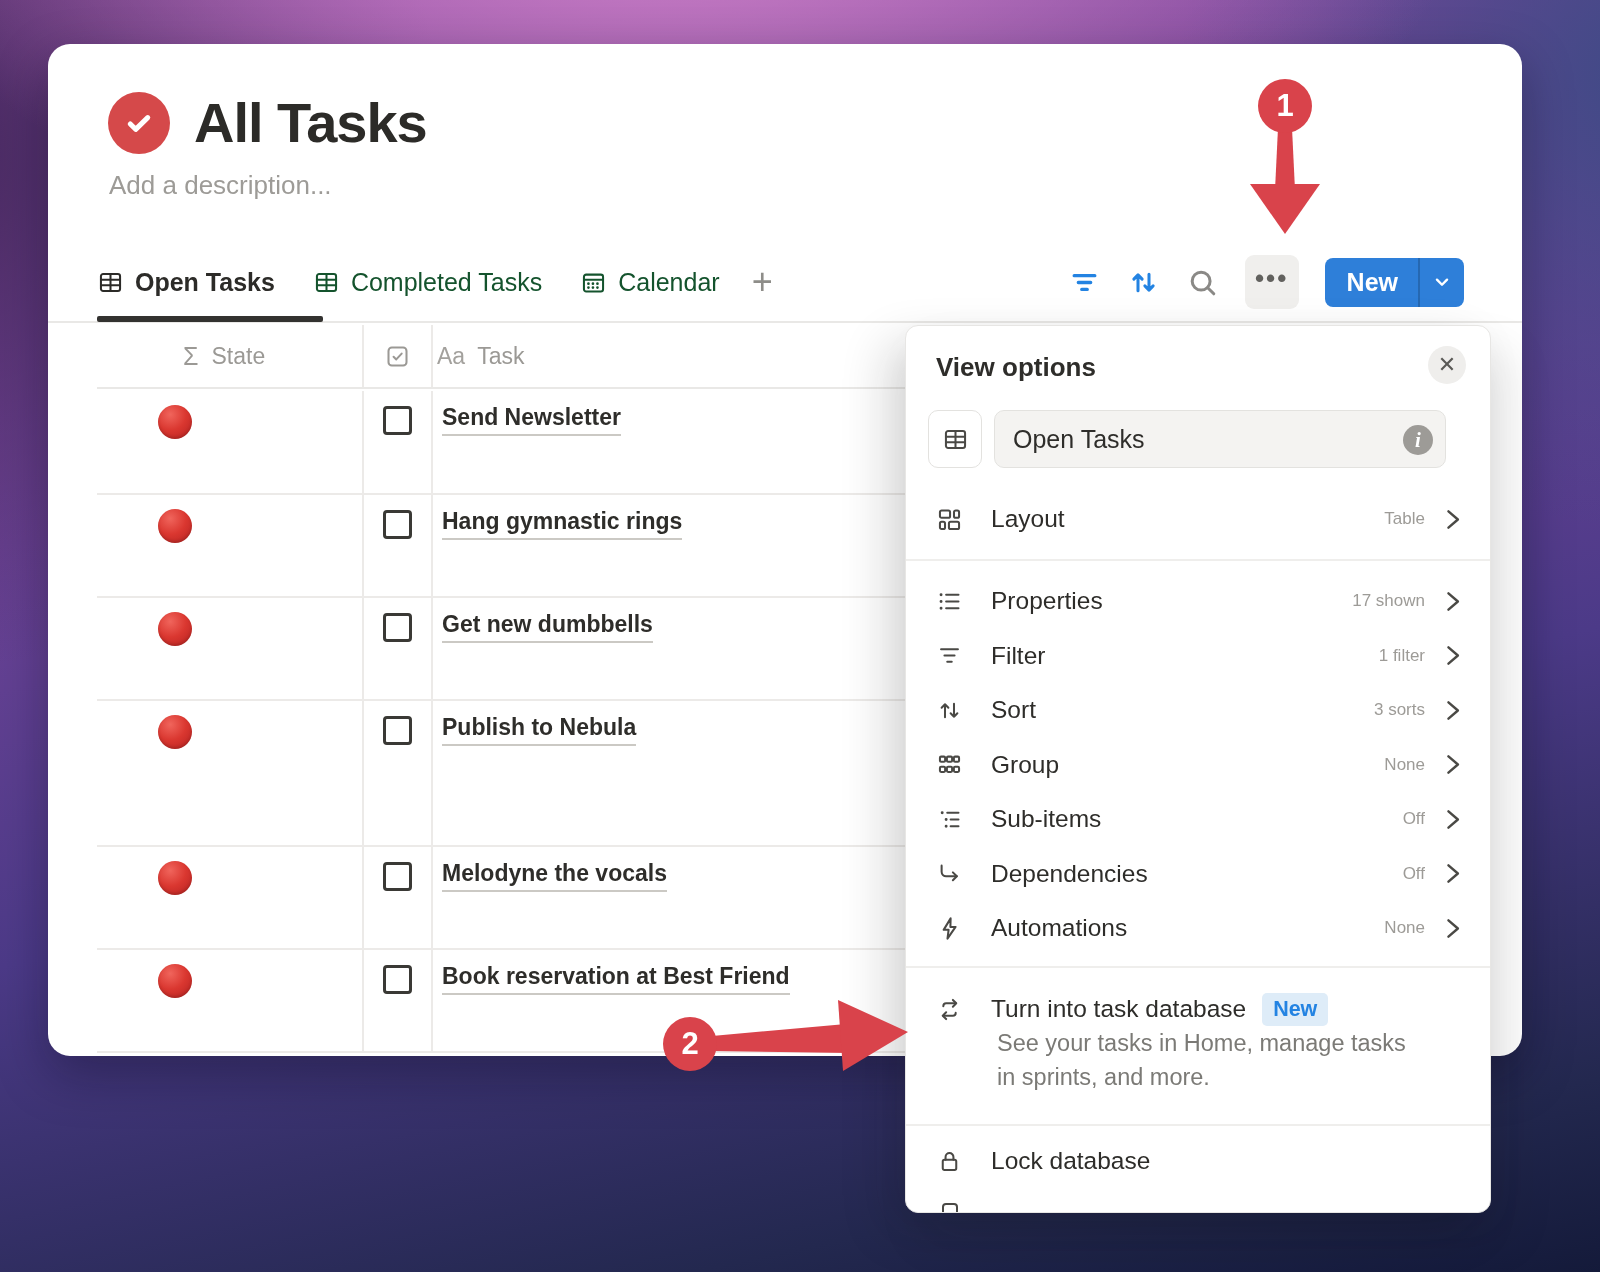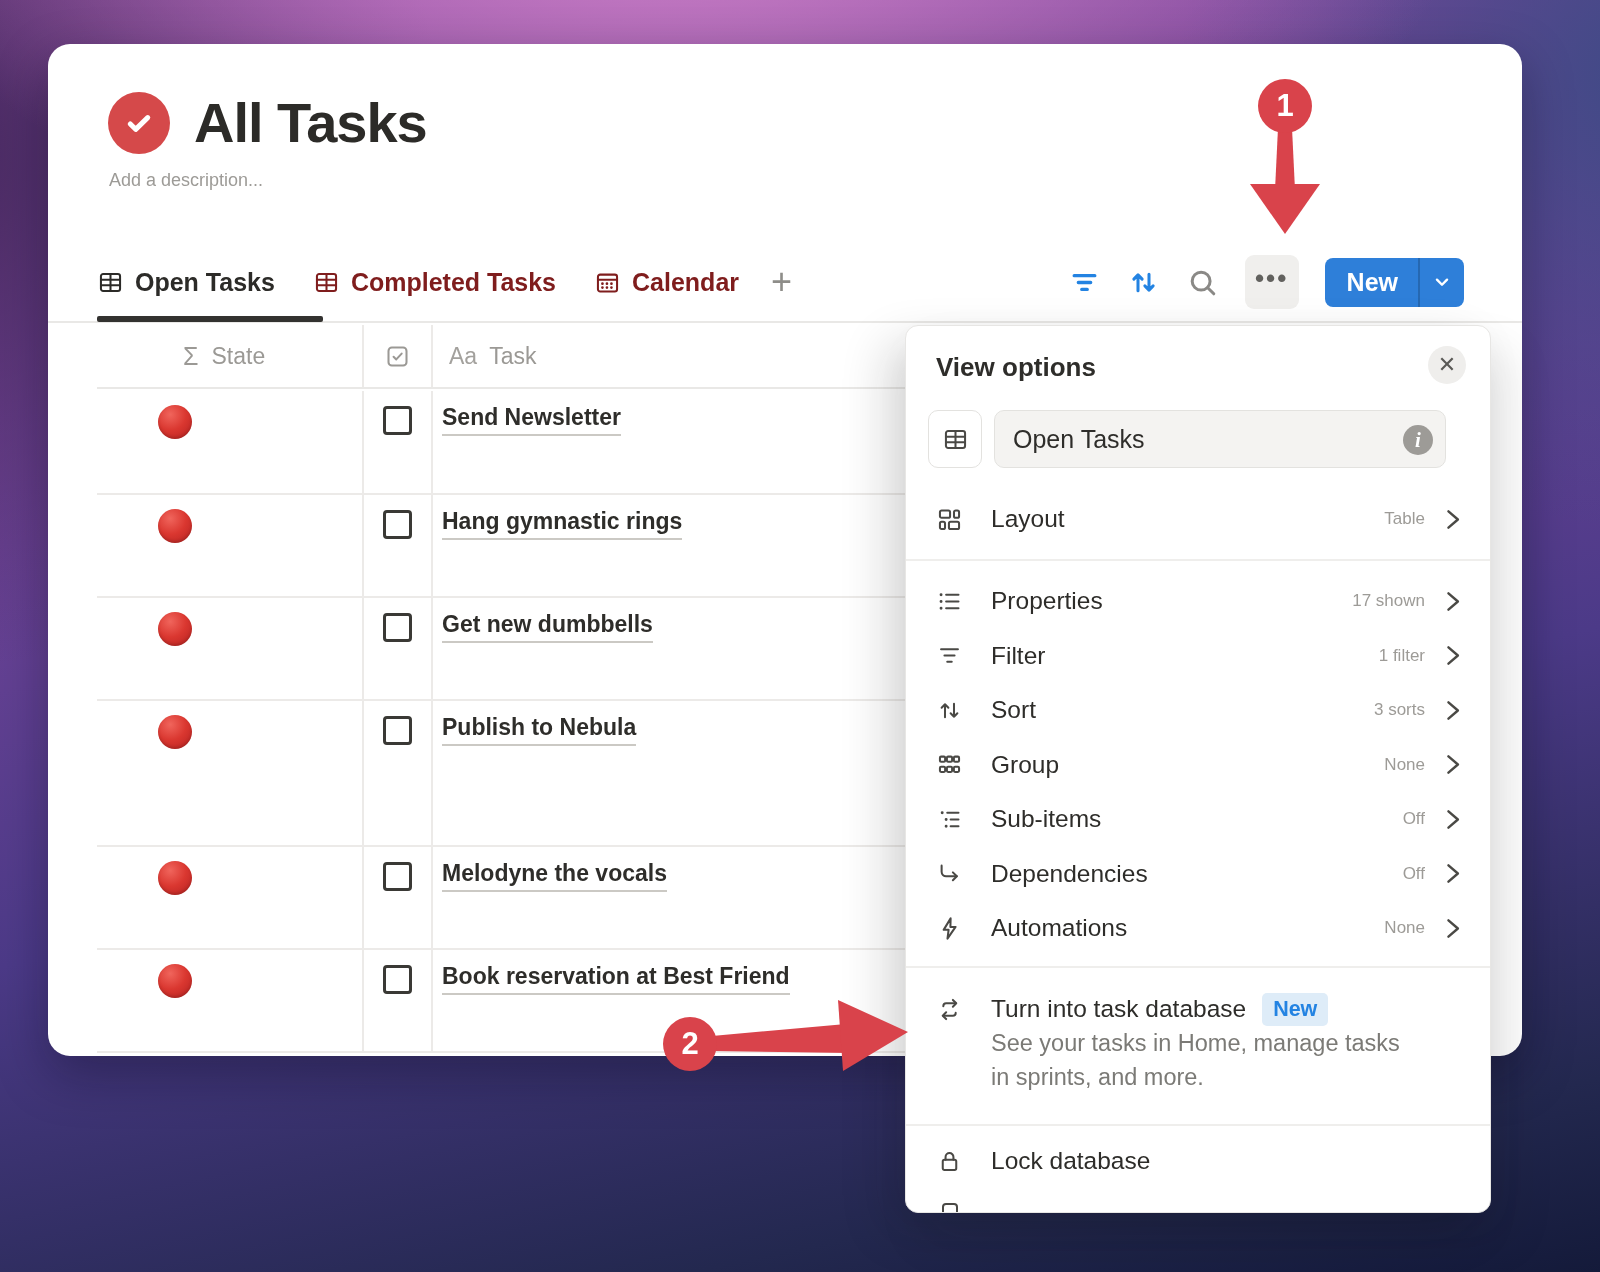--- a/index.html
+++ b/index.html
@@ -17,25 +17,25 @@
 
   
   .card {
     position:absolute; left:48px; top:44px; width:1474px; height:1012px;
     background:#ffffff; border-radius:22px; overflow:hidden; z-index:10;
     box-shadow:0 18px 50px rgba(10,10,30,.35);
   }
   .title-row { position:absolute; left:60px; top:46px; display:flex; align-items:center; gap:24px; }
   .page-icon { width:62px; height:62px; border-radius:50%; background:#d5494a; display:flex; align-items:center; justify-content:center; }
   .page-title { font-size:56px; font-weight:800; color:#2c2b28; letter-spacing:-1px; }
-  .page-desc { position:absolute; left:61px; top:126px; font-size:18px; color:#9d9b97; }
+  .page-desc { position:absolute; left:61px; top:126px; font-size:26px; color:#9d9b97; }
 
   
   .tabbar { position:absolute; left:49px; top:206px; height:64px; display:flex; align-items:center; gap:38px; }
-  .tab { display:flex; align-items:center; gap:11px; font-size:25px; color:#7f1d1d; font-weight:700; cursor:default; }
+  .tab { display:flex; align-items:center; gap:11px; font-size:25px; color:#14532d; font-weight:400; cursor:default; }
   .tab.active { color:#2c2b28; font-weight:700; }
   .tab .ic { width:27px; height:27px; }
   .tab-plus { font-size:36px; font-weight:300; color:#8e8d89; margin-left:-6px; }
   .tab-underline { position:absolute; left:49px; top:272px; width:226px; height:6px; background:#333230; border-radius:2px; z-index:3; }
   .full-rule { position:absolute; left:0; right:0; top:277px; height:2px; background:#e9e8e6; }
 
   .toolbar { position:absolute; right:58px; top:206px; height:64px; display:flex; align-items:center; gap:26px; }
   .tbtn { display:flex; align-items:center; justify-content:center; }
   .tbtn .ic { width:33px; height:33px; }
   .more-btn { width:54px; height:54px; border-radius:9px; background:#f0efed; display:flex; align-items:center; justify-content:center;
@@ -45,21 +45,21 @@
   .new-sep { width:2px; background:rgba(0,0,0,.18); }
   .new-caret { display:flex; align-items:center; justify-content:center; width:44px; color:#fff; }
   .new-caret .ic { width:22px; height:22px; stroke-width:2.6; }
 
   
   .thead { position:absolute; left:49px; top:281px; width:808px; height:64px; display:flex; align-items:center;
            border-bottom:2px solid #e9e8e6; color:#9b9995; font-size:23px; }
   .th-state { width:267px; height:100%; display:flex; align-items:center; gap:13px; padding-left:86px; border-right:2px solid #eceae8; }
   .th-check { width:69px; height:100%; display:flex; align-items:center; justify-content:center; border-right:2px solid #eceae8; }
   .th-check .ic { width:27px; height:27px; color:#9b9995; }
-  .th-task  { flex:1; height:100%; display:flex; align-items:center; gap:12px; padding-left:16px; }
+  .th-task  { flex:1; height:100%; display:flex; align-items:center; gap:12px; padding-left:4px; }
   .sigma { font-size:25px; }
   .aa { color:#a3a19d; }
 
   .rows { position:absolute; left:49px; top:347px; width:808px; }
   .trow { display:flex; border-bottom:2px solid #eceae8; height:103px; }
   .trow:nth-child(1){ height:104px; }
   .trow:nth-child(4){ height:146px; }
   .trow:nth-child(8){ height:170px; border-bottom:none; }
   .td-state { width:267px; border-right:2px solid #eceae8; }
   .td-check { width:69px; border-right:2px solid #eceae8; display:flex; justify-content:center; }
@@ -92,21 +92,21 @@
   .p-row .ic { width:27px; height:27px; color:#4a4945; flex:none; }
   .p-label { margin-left:28px; font-size:24.5px; color:#2e2d2a; }
   .p-value { margin-left:auto; font-size:17px; color:#9d9b97; margin-right:14px; }
   .chev { width:20px; height:20px; color:#b7b5b1; stroke-width:2.2; }
   .p-divider { position:absolute; left:0; right:0; height:2px; background:#efeeec; }
   .p-settings { position:absolute; left:0; right:0; top:248px; }
   .p-set-row { display:flex; align-items:center; height:54.5px; padding:0 24px 0 30px; }
   .p-set-row .ic { width:27px; height:27px; color:#4a4945; flex:none; }
   .badge-new { margin-left:16px; padding:4px 11px; border-radius:5px; background:#deecf8; color:#2383e2;
                font-size:21.5px; font-weight:600; }
-  .p-desc { position:absolute; left:85px; top:700px; font-size:23.5px; line-height:34px; color:#7b7a76; }
+  .p-desc { position:absolute; left:91px; top:700px; font-size:23.5px; line-height:34px; color:#7b7a76; }
   .p-partial { position:absolute; left:36px; top:877px; width:16px; height:20px; border:2.5px solid #4a4945; border-radius:4px; }
 
   
   .ann-overlay { position:absolute; left:0; top:0; width:1600px; height:1272px; z-index:55; pointer-events:none; }
   .ann-circle { position:absolute; width:54px; height:54px; border-radius:50%; background:#d9434b; z-index:56;
                 display:flex; align-items:center; justify-content:center; color:#fff; font-size:31px; font-weight:700; pointer-events:none; }
 </style>
 </head>
 <body>
 

